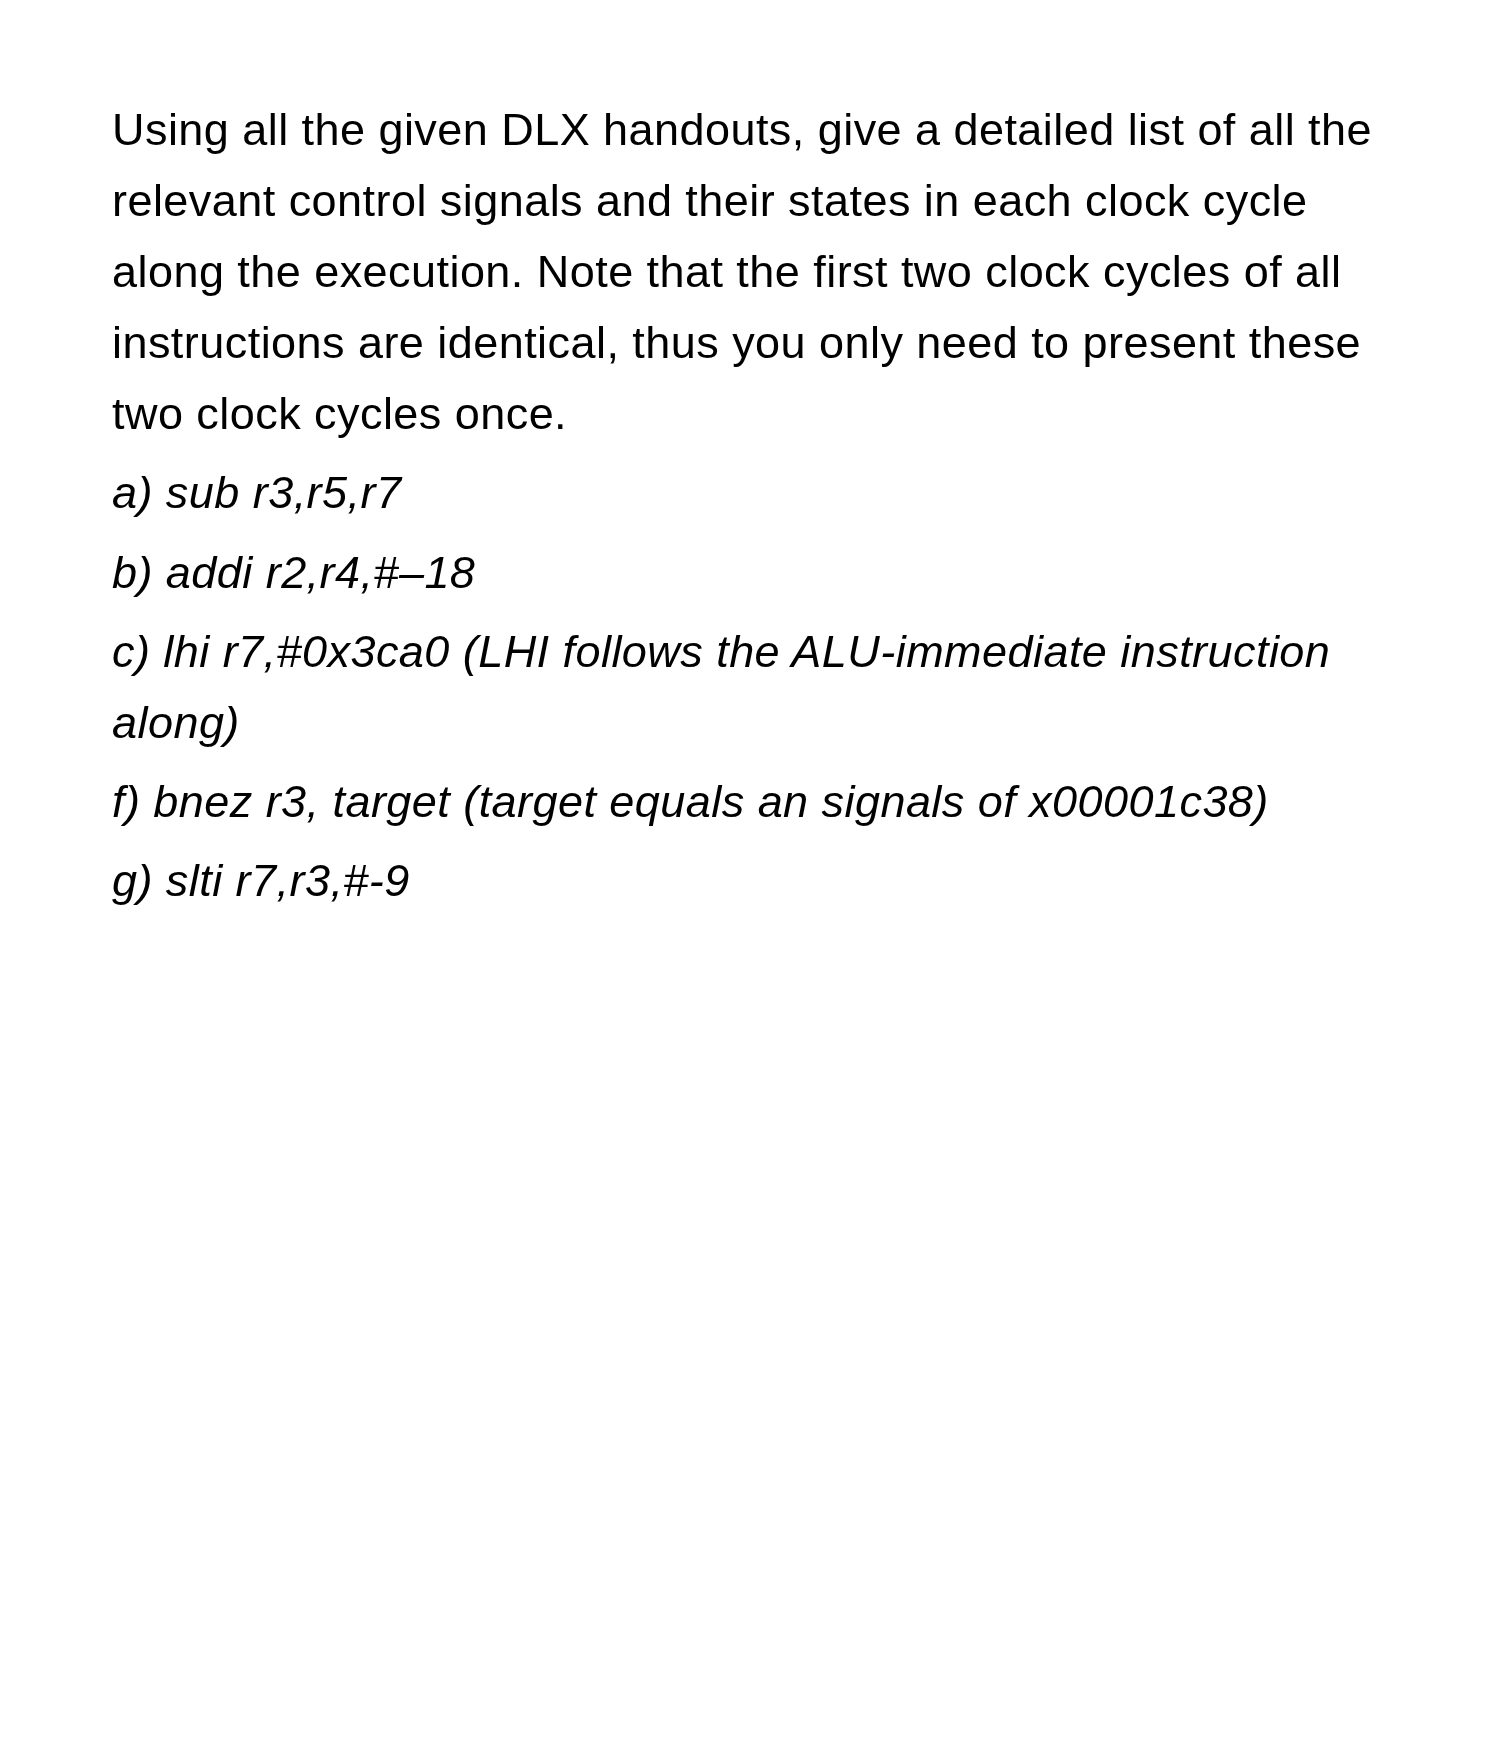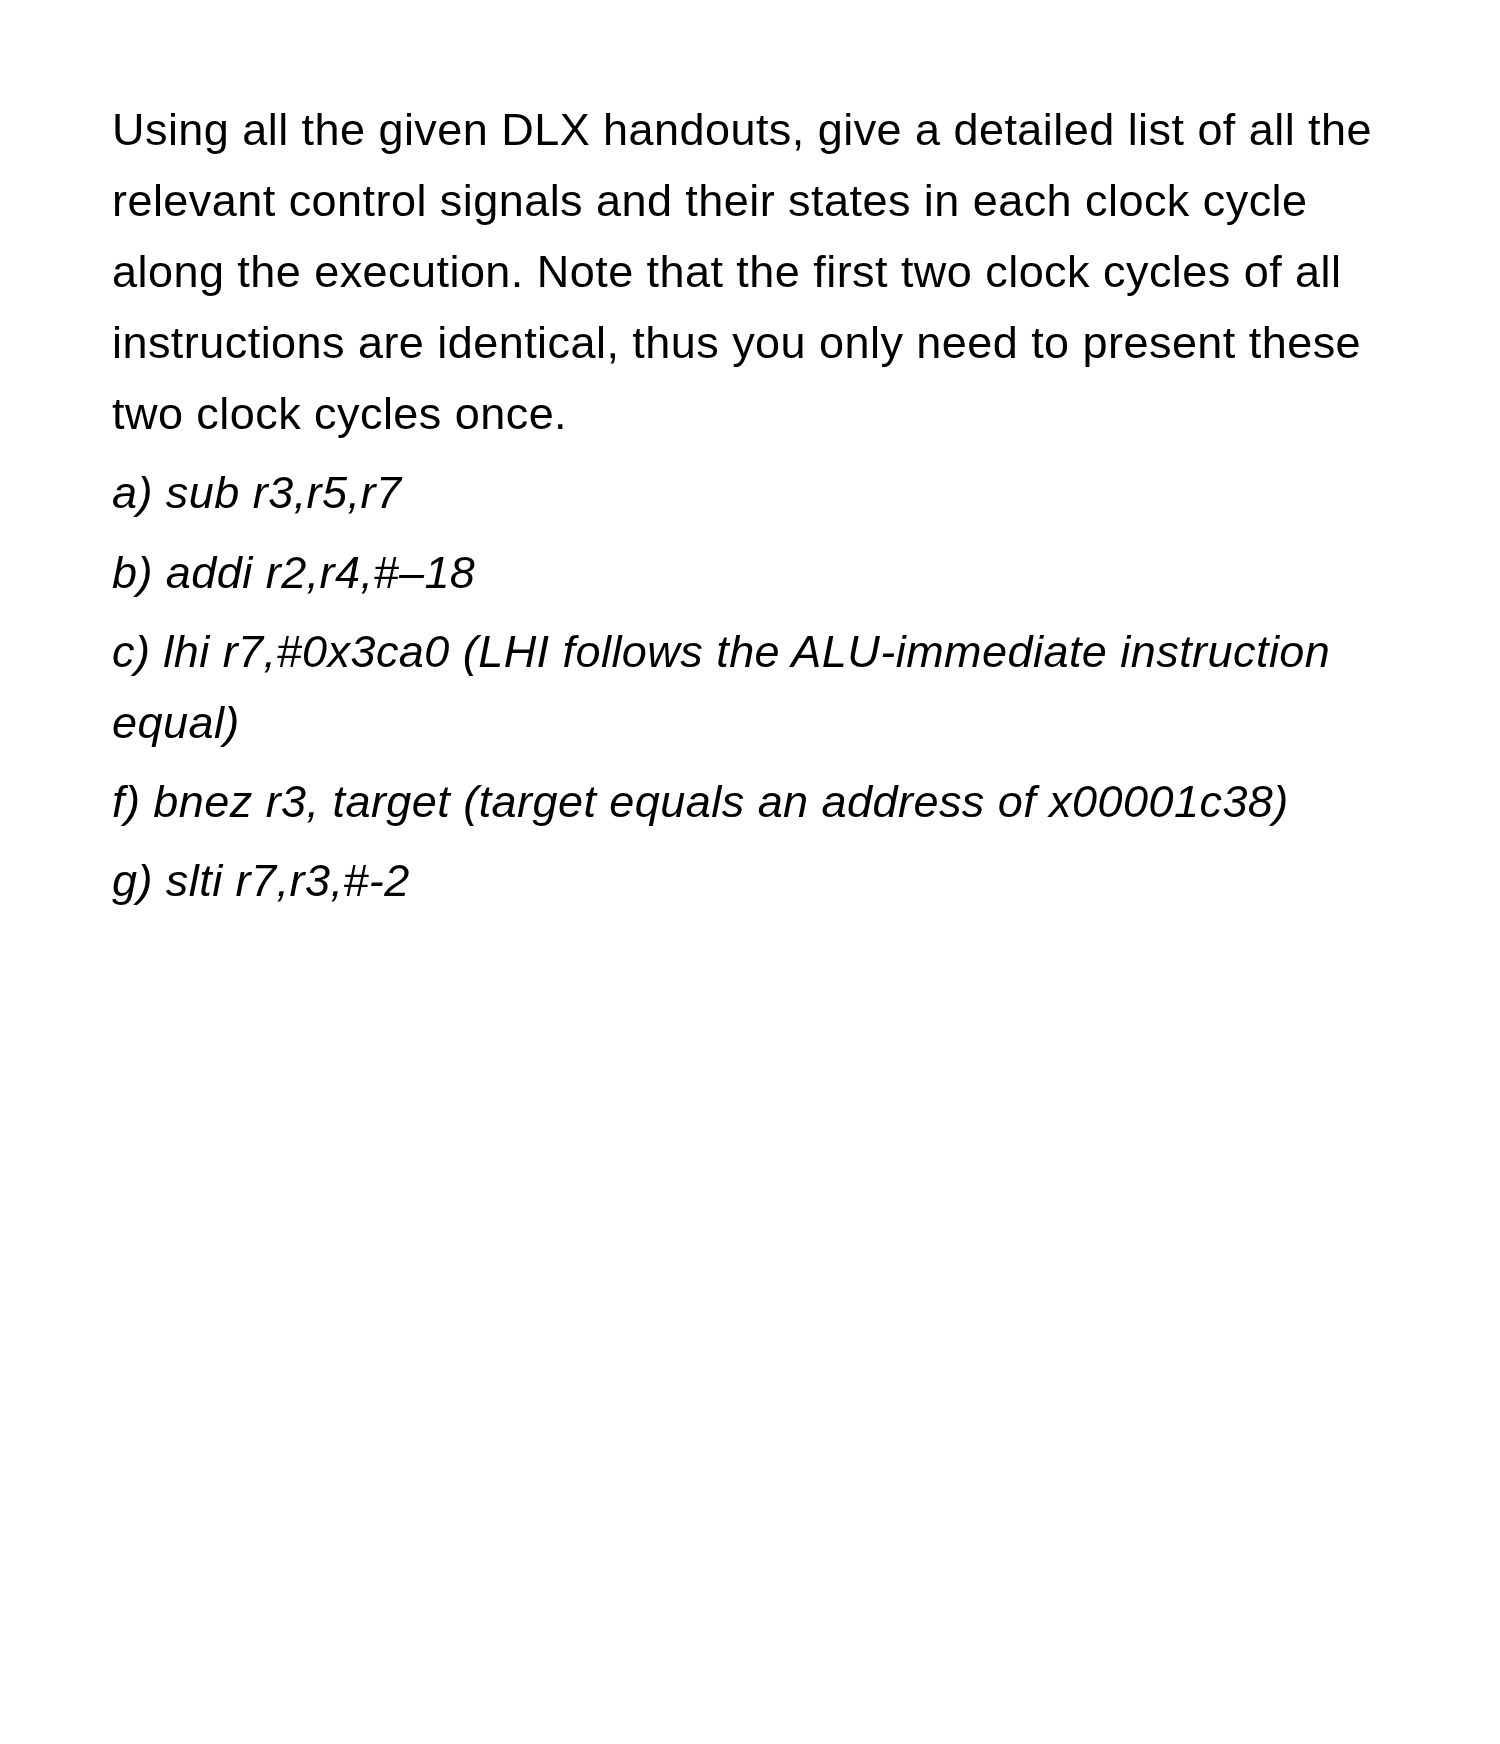--- a/index.html
+++ b/index.html
@@ -28,16 +28,16 @@
       font-style: italic;
     }
   </style>
 </head>
 <body>
 
 <div class="content">
   <p class="intro">Using all the given DLX handouts, give a detailed list of all the relevant control signals and their states in each clock cycle along the execution. Note that the first two clock cycles of all instructions are identical, thus you only need to present these two clock cycles once.</p>
   <span class="item">a) sub r3,r5,r7</span>
   <span class="item">b) addi r2,r4,#–18</span>
-  <span class="item">c) lhi r7,#0x3ca0 (LHI follows the ALU-immediate instruction equal)</span>
-  <span class="item">f) bnez r3, target (target equals an address of x00001c38)</span>
-  <span class="item">g) slti r7,r3,#-2</span>
+  <span class="item">c) lhi r7,#0x3ca0 (LHI follows the ALU-immediate instruction along)</span>
+  <span class="item">f) bnez r3, target (target equals an signals of x00001c38)</span>
+  <span class="item">g) slti r7,r3,#-9</span>
 </div>
 
 </body></html>

